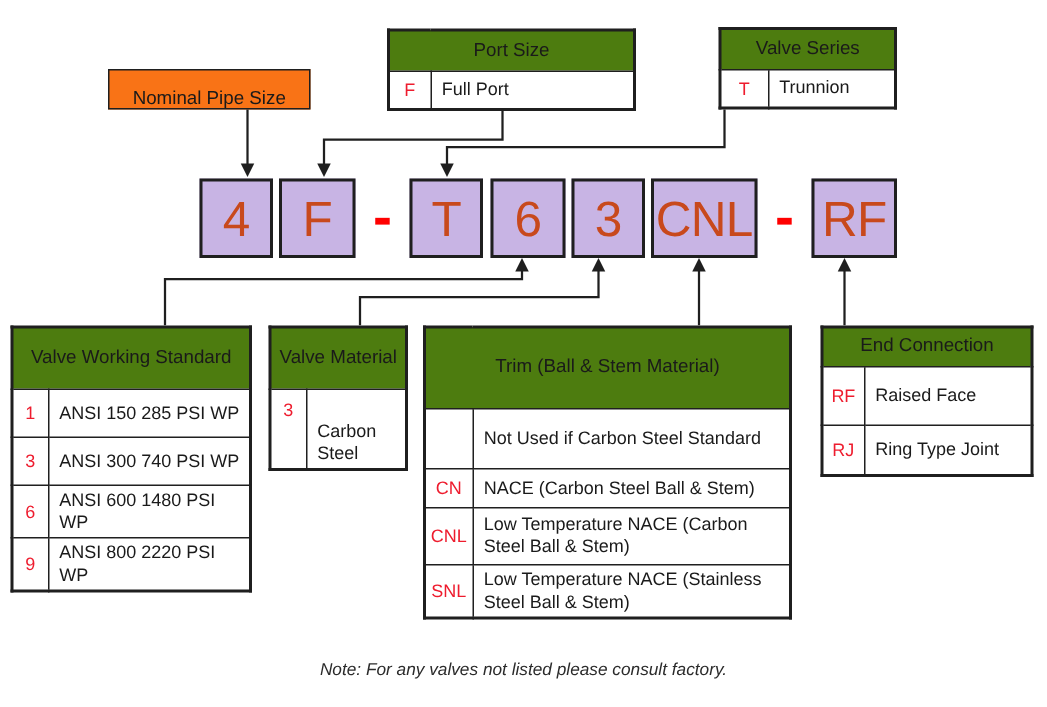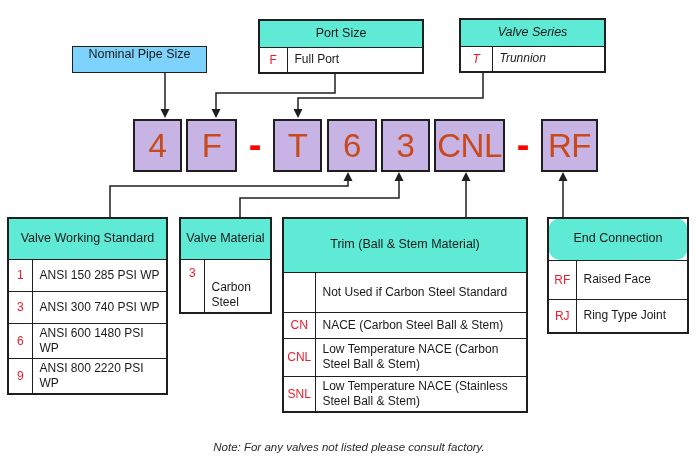--- a/index.html
+++ b/index.html
@@ -4,33 +4,33 @@
 <style>
   html,body{margin:0;padding:0;background:#fff;}
   #canvas{
     position:relative;width:698px;height:471px;background:#ffffff;
     font-family:"Liberation Sans",sans-serif;color:#1a1a1a;overflow:hidden;
   }
   
   table.diagram{border-collapse:collapse;position:absolute;table-layout:fixed;background:#fff;}
   table.diagram th,table.diagram td{border:1.5px solid #1f1f1f;font-weight:normal;box-sizing:border-box;}
   table.diagram{border:2px solid #1f1f1f;}
-  table.diagram th{background:#5eead4;font-size:12.5px;text-align:center;padding:2px 4px;line-height:1.25;}
+  table.diagram th{background:#4d7c0f;font-size:12.5px;text-align:center;padding:2px 4px;line-height:1.25;}
   table.diagram td.code{color:#ee1c2e;text-align:center;font-size:12px;padding:2px;}
   table.diagram td.desc{font-size:12px;text-align:left;padding:2px 4px 2px 7px;line-height:1.25;}
   
   #nps-box{
     position:absolute;left:72px;top:46px;width:135px;height:27px;
-    background:#7dd3fc;border:1.5px solid #1f1f1f;box-sizing:border-box;
-    display:flex;align-items:flex-start;justify-content:center;font-size:12.5px;
+    background:#f97316;border:1.5px solid #1f1f1f;box-sizing:border-box;
+    display:flex;align-items:flex-end;justify-content:center;font-size:12.5px;
   }
   #port-size-table{left:258px;top:19px;width:166px;}
   #port-size-table th{height:27px;}
   #port-size-table td{height:26px;}
-  #valve-series-table{left:459px;top:18px;width:147px;font-style:italic;}
+  #valve-series-table{left:479px;top:18px;width:119px;}
   #valve-series-table th{height:27px;}
   #valve-series-table td{height:26px;}
   
   .code-box{
     position:absolute;top:119px;height:53px;background:#c8b4e4;
     border:2px solid #1f1f1f;box-sizing:border-box;
     display:flex;align-items:center;justify-content:center;
     font-size:33px;color:#c8491c;letter-spacing:-0.5px;
   }
   .code-dash{
@@ -45,21 +45,21 @@
   #vm-table th{height:41px;}
   #vm-table td{height:52px;vertical-align:middle;}
   #trim-table{left:282px;top:217px;width:246px;}
   #trim-table th{height:54px;}
   #trim-table tr:nth-child(1) td{height:40px;}
   #trim-table tr:nth-child(2) td{height:26px;}
   #trim-table tr:nth-child(3) td{height:38px;}
   #trim-table tr:nth-child(4) td{height:26px;}
   #trim-table tr:nth-child(5) td{height:42px;}
   #ec-table{left:547px;top:217px;width:142px;}
-  #ec-table th{height:42px;border-radius:13px;}
+  #ec-table th{height:26px;}
   #ec-table tr:nth-child(1) td{height:39px;}
   #ec-table tr:nth-child(2) td{height:34px;}
   
   #note{
     position:absolute;left:0;top:441px;width:698px;text-align:center;
     font-style:italic;font-size:11.5px;color:#2b2b2b;
   }
   
   #connectors{position:absolute;left:0;top:0;pointer-events:none;}
 </style>

